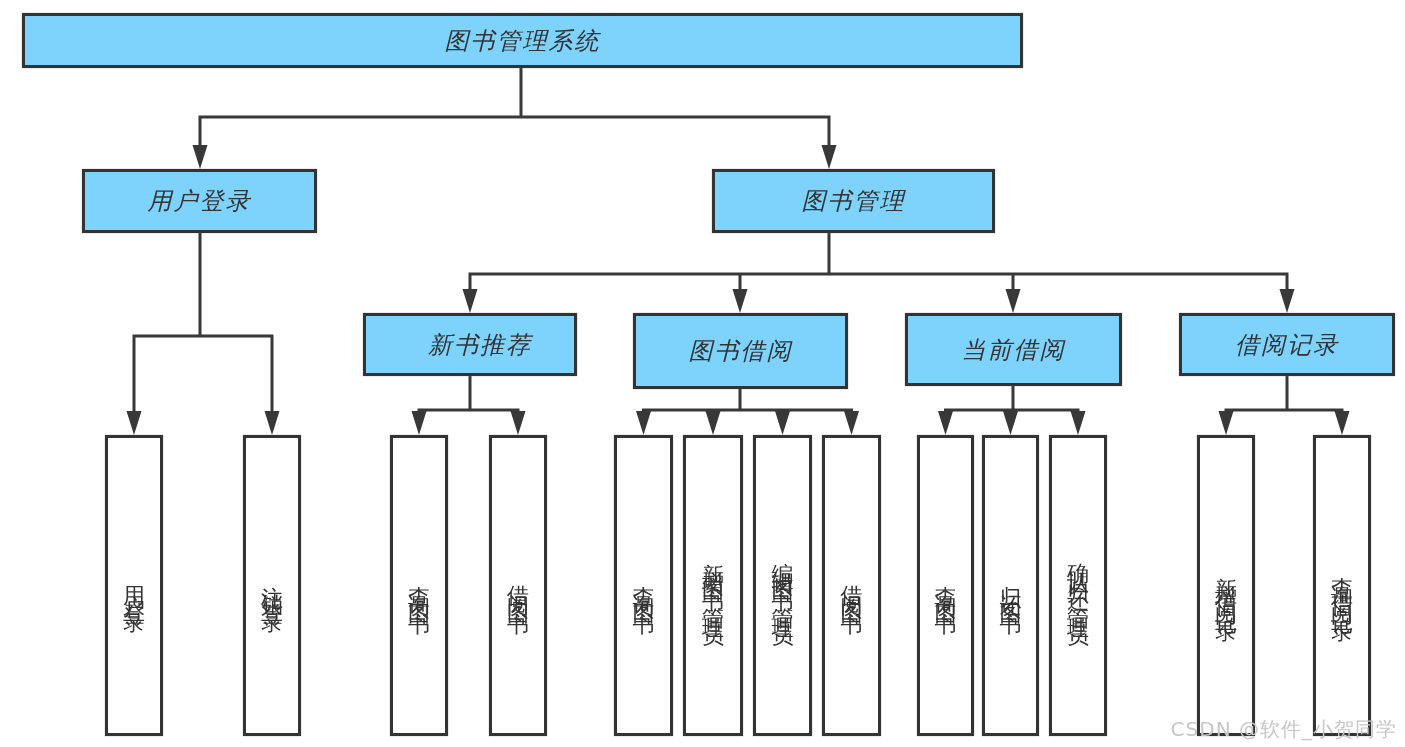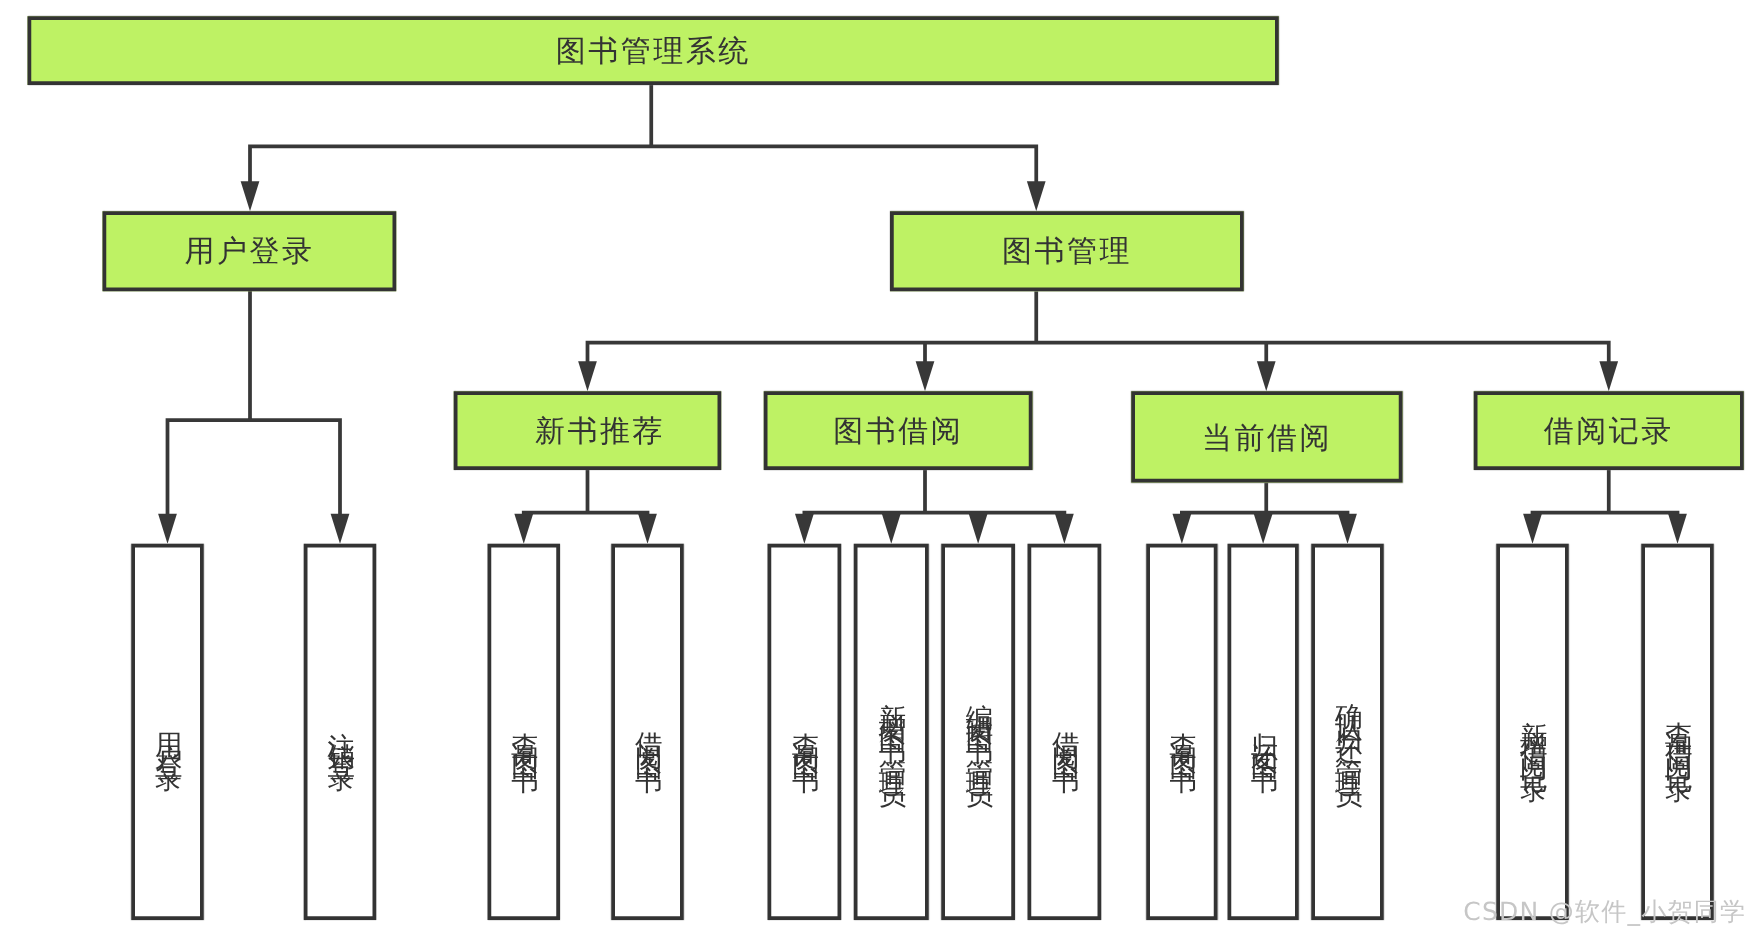--- a/index.html
+++ b/index.html
@@ -7,28 +7,29 @@
     position:relative;
     width:1405px;height:747px;
     background:#ffffff;
     font-family:"DejaVu Sans","Liberation Sans",sans-serif;
     overflow:hidden;
   }
   .wires{position:absolute;left:0;top:0;width:1405px;height:747px;}
   .node{
     position:absolute;
     box-sizing:border-box;
-    background:#bef264;
+    background:#7dd3fc;
     border:3px solid #333;
     box-shadow:0 0 1px #888;
     display:flex;align-items:center;justify-content:center;
     color:#333;
     font-size:24px;
     letter-spacing:2px;
     white-space:nowrap;
+    font-style:italic;
   }
   .leaf{
     position:absolute;
     box-sizing:border-box;
     top:435px;height:301px;
     background:#fff;
     border:3px solid #333;
     box-shadow:0 0 1px #888;
     display:flex;align-items:center;justify-content:center;
   }
@@ -87,21 +88,21 @@
       <polygon points="1334.5,411 1349.5,411 1342,435"></polygon>
     </g>
   </svg>
 
   <div class="node" style="left:22px;top:13px;width:1001px;height:55px;">图书管理系统</div>
 
   <div class="node" style="left:82px;top:169px;width:235px;height:64px;">用户登录</div>
   <div class="node" style="left:712px;top:169px;width:283px;height:64px;">图书管理</div>
 
   <div class="node" style="left:363px;top:313px;width:214px;height:63px;padding-left:20px;">新书推荐</div>
-  <div class="node" style="left:611px;top:313px;width:215px;height:63px;">图书借阅</div>
+  <div class="node" style="left:633px;top:313px;width:215px;height:76px;">图书借阅</div>
   <div class="node" style="left:905px;top:313px;width:217px;height:73px;">当前借阅</div>
   <div class="node" style="left:1179px;top:313px;width:216px;height:63px;">借阅记录</div>
 
   <div class="leaf" style="left:105px;width:58px;">
     <span>用户登录</span>
   </div>
   <div class="leaf" style="left:243px;width:58px;">
     <span>注销登录</span>
   </div>
   <div class="leaf" style="left:390px;width:58px;">

